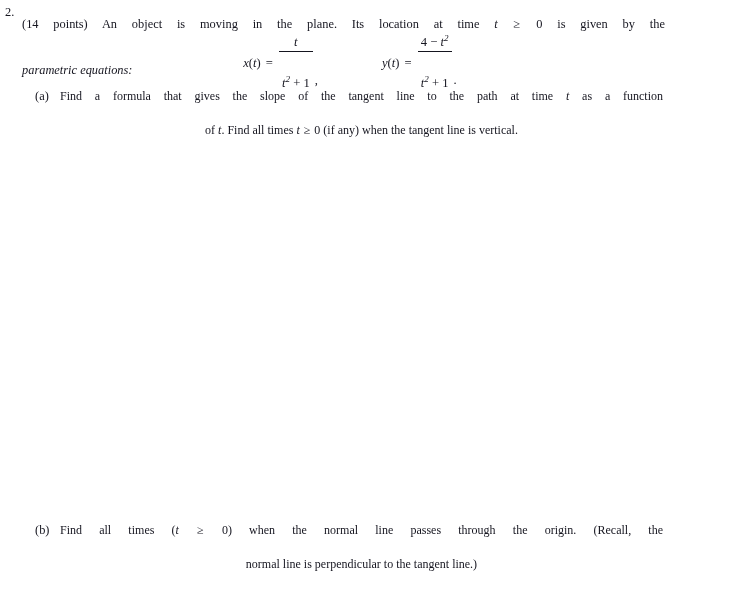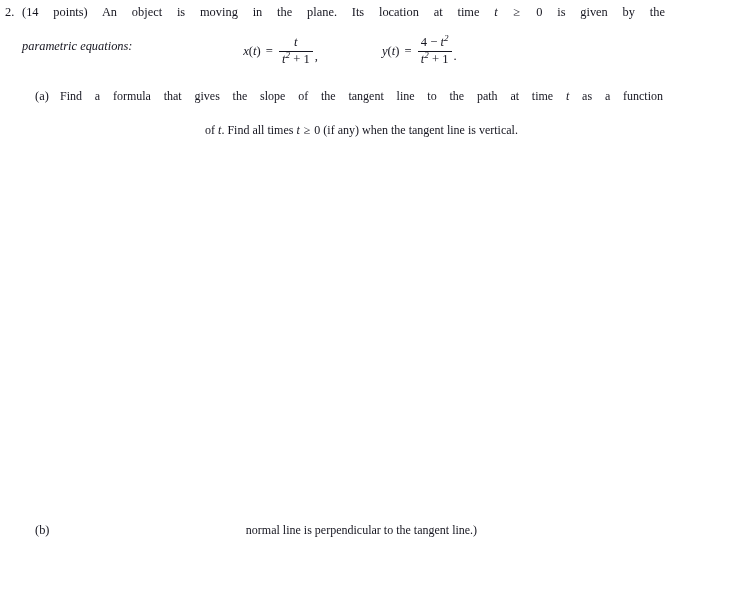--- a/index.html
+++ b/index.html
@@ -44,20 +44,21 @@
     text-align: left;
   }
   .prob-body {
     flex: 1 1 auto;
   }
   .intro-line {
     text-align: justify;
     text-justify: inter-word;
     font-size: 12.4px;
     line-height: 17px;
+    margin-top: 12px;
   }
   .intro-line.l1 {
     
     text-align: justify;
   }
   .intro-line.l1::after {
     content: "";
     display: inline-block;
     width: 100%;
   }
@@ -107,20 +108,21 @@
   }
   .frac .bar {
     width: 100%;
     min-width: 34px;
     height: 1px;
     background: #15151f;
   }
   .frac .den {
     padding: 1px 3px 0 3px;
     font-size: 12.6px;
+    margin-top: 24px;
   }
   .mi { font-style: italic; }
   .mn, .mo { font-style: normal; }
   sup.exp {
     font-size: 0.72em;
     vertical-align: super;
     line-height: 0;
     font-style: italic;
   }
   .eq-trail {
@@ -231,18 +233,19 @@
       </span>
     </div>
   </div>
 
   <div class="answer-space"></div>
 
   <div class="part" id="part-b">
     <div class="part-inner">
       <span class="part-label">(b)</span>
       <span class="part-text">
+        <div class="part-line justified"><span>Find all times (</span><span class="mi">t</span> <span class="geq">≥</span> <span class="mn">0</span><span>) when the normal line passes through the origin.  (Recall, the</span></div>
         <div class="part-line last">normal line is perpendicular to the tangent line.)</div>
       </span>
     </div>
   </div>
 
 </div>
 
 </body></html>

